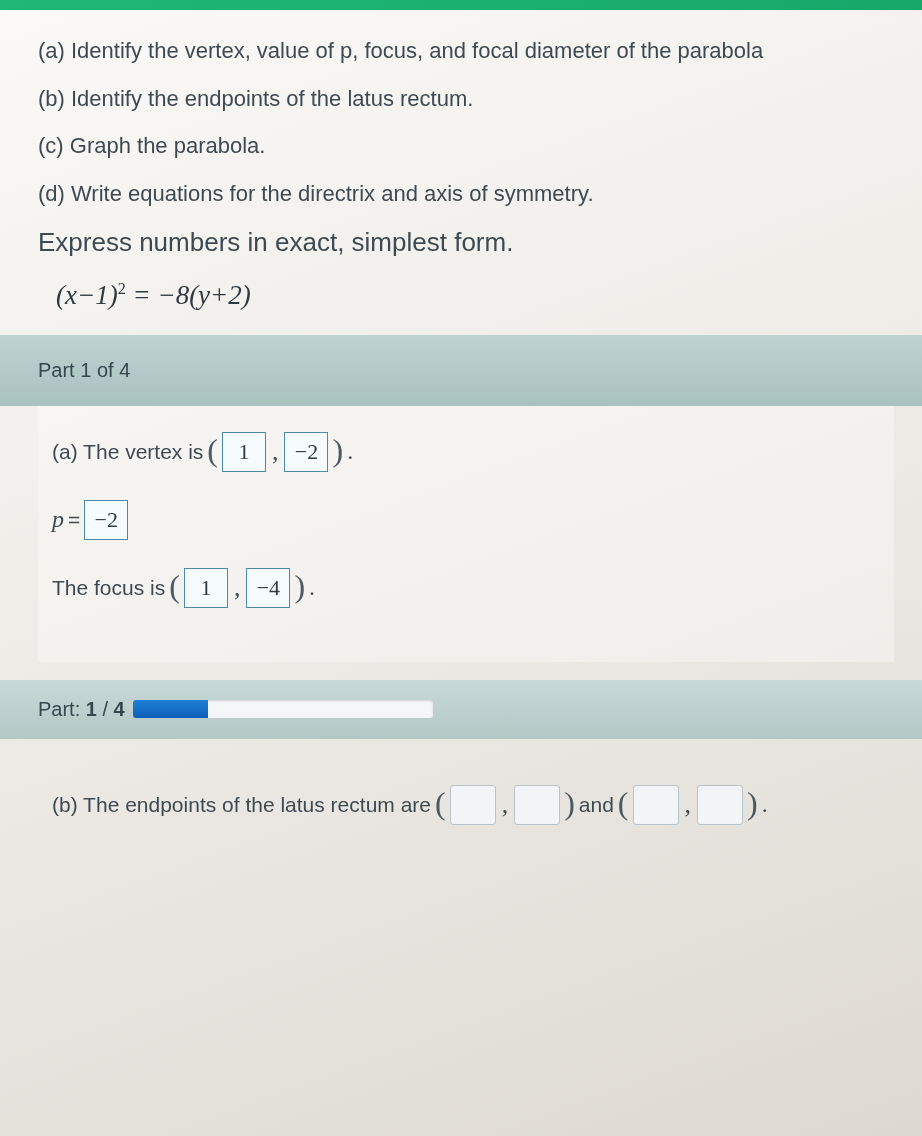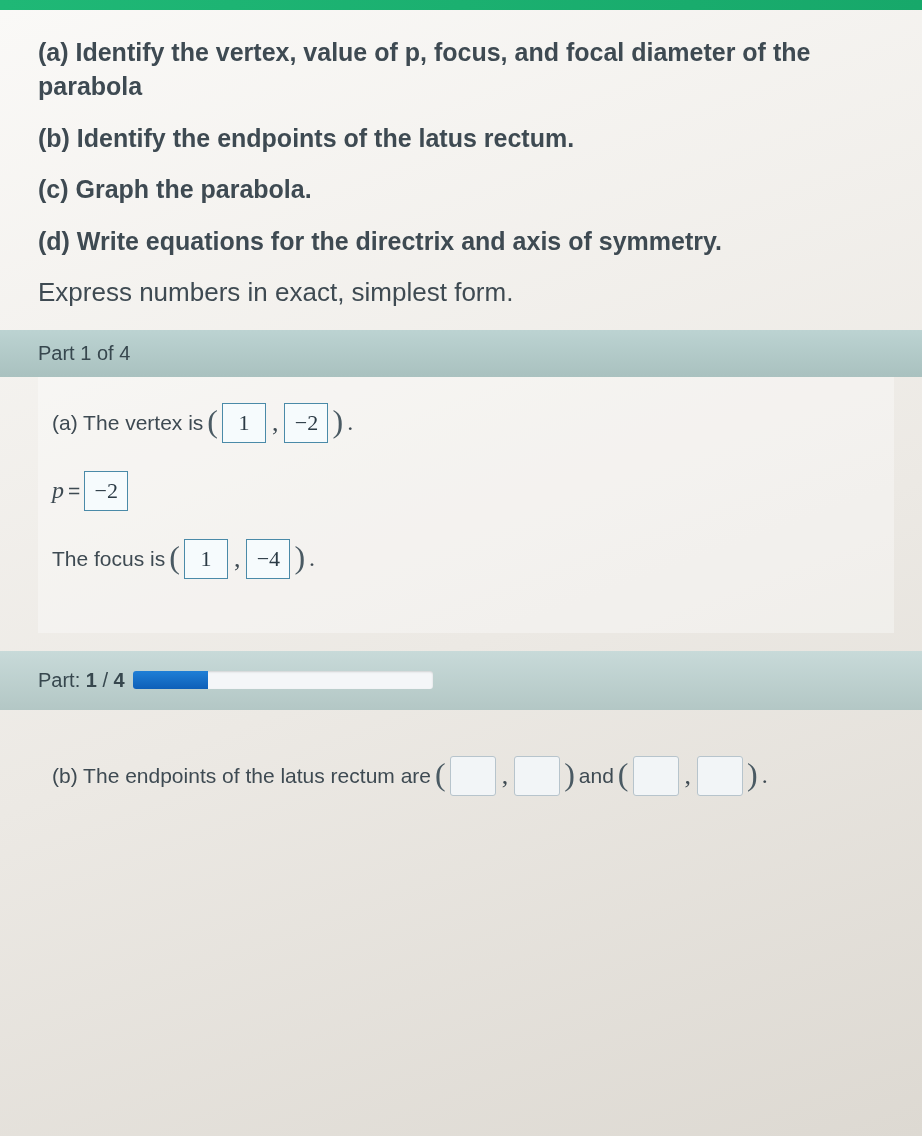--- a/index.html
+++ b/index.html
@@ -16,45 +16,44 @@
   }
   .sheet {
     background: linear-gradient(160deg, #faf9f7 0%, #ece9e4 55%, #ddd9d2 100%);
     margin: 0;
     padding: 26px 28px 0 38px;
     min-height: 1126px;
     position: relative;
   }
   .q-line {
     color: #3e4a52;
-    font-size: 25px;
+    font-size: 22px;
     line-height: 1.35;
     margin-bottom: 18px;
-    font-weight: bold;
   }
   .instr {
     color: #3e4a52;
     font-size: 26px;
     margin-bottom: 22px;
   }
   .equation {
     color: #2f3a40;
     font-family: "Times New Roman", serif;
     font-size: 27px;
     margin: 8px 0 24px 18px;
   }
   .equation sup { font-size: 16px; vertical-align: super; }
   .italic { font-style: italic; }
 
   .part-header {
     background: #b9cfce;
     background: linear-gradient(180deg, #bcd3d2 0%, #a9c1bf 100%);
     color: #37474e;
     font-size: 20px;
-    padding: 12px 18px;
+    padding: 24px 18px;
     margin: 0 -28px 0 -38px;
     padding-left: 38px;
   }
 
   .part-body {
     background: rgba(255,255,255,0.35);
     padding: 26px 10px 26px 4px;
   }
 
   .answer-line {
@@ -144,20 +143,23 @@
 <div class="topbar"></div>
 
 <div class="sheet">
 
   <p class="q-line">(a) Identify the vertex, value of p, focus, and focal diameter of the parabola</p>
   <p class="q-line">(b) Identify the endpoints of the latus rectum.</p>
   <p class="q-line">(c) Graph the parabola.</p>
   <p class="q-line">(d) Write equations for the directrix and axis of symmetry.</p>
   <p class="instr">Express numbers in exact, simplest form.</p>
 
+  <div class="equation">
+    <span class="italic">(x−1)</span><sup>2</sup><span class="italic"> = −8(y+2)</span>
+  </div>
 
   <div class="part-header">Part 1 of 4</div>
 
   <div class="part-body">
 
     <div class="answer-line">
       <span>(a) The vertex is </span>
       <span class="paren">(</span>
       <span class="filled-box">1</span>
       <span class="comma">,</span>

